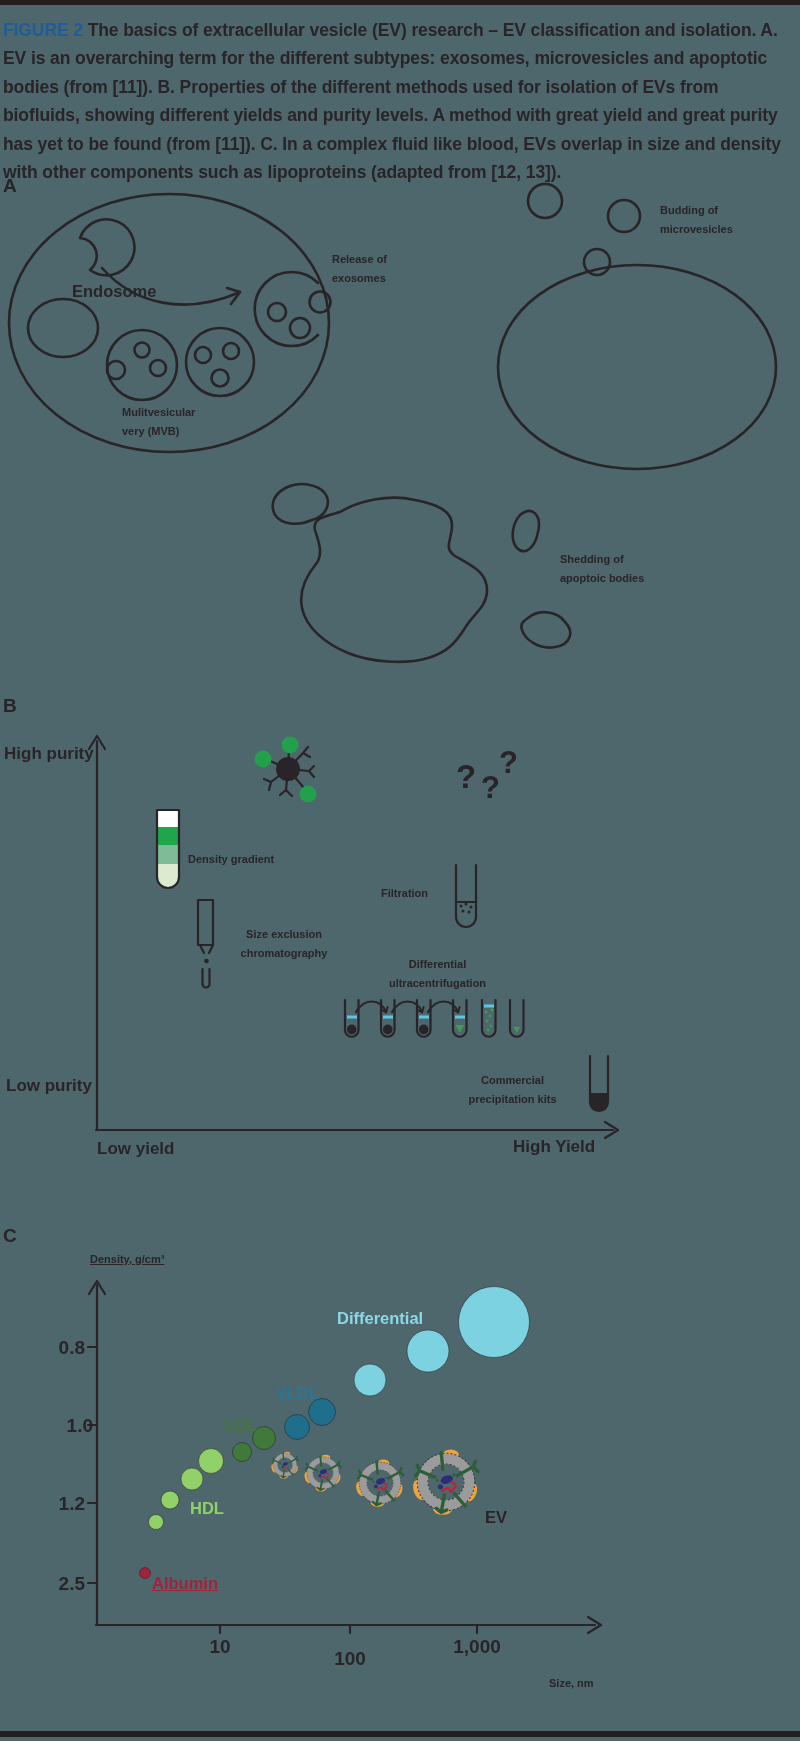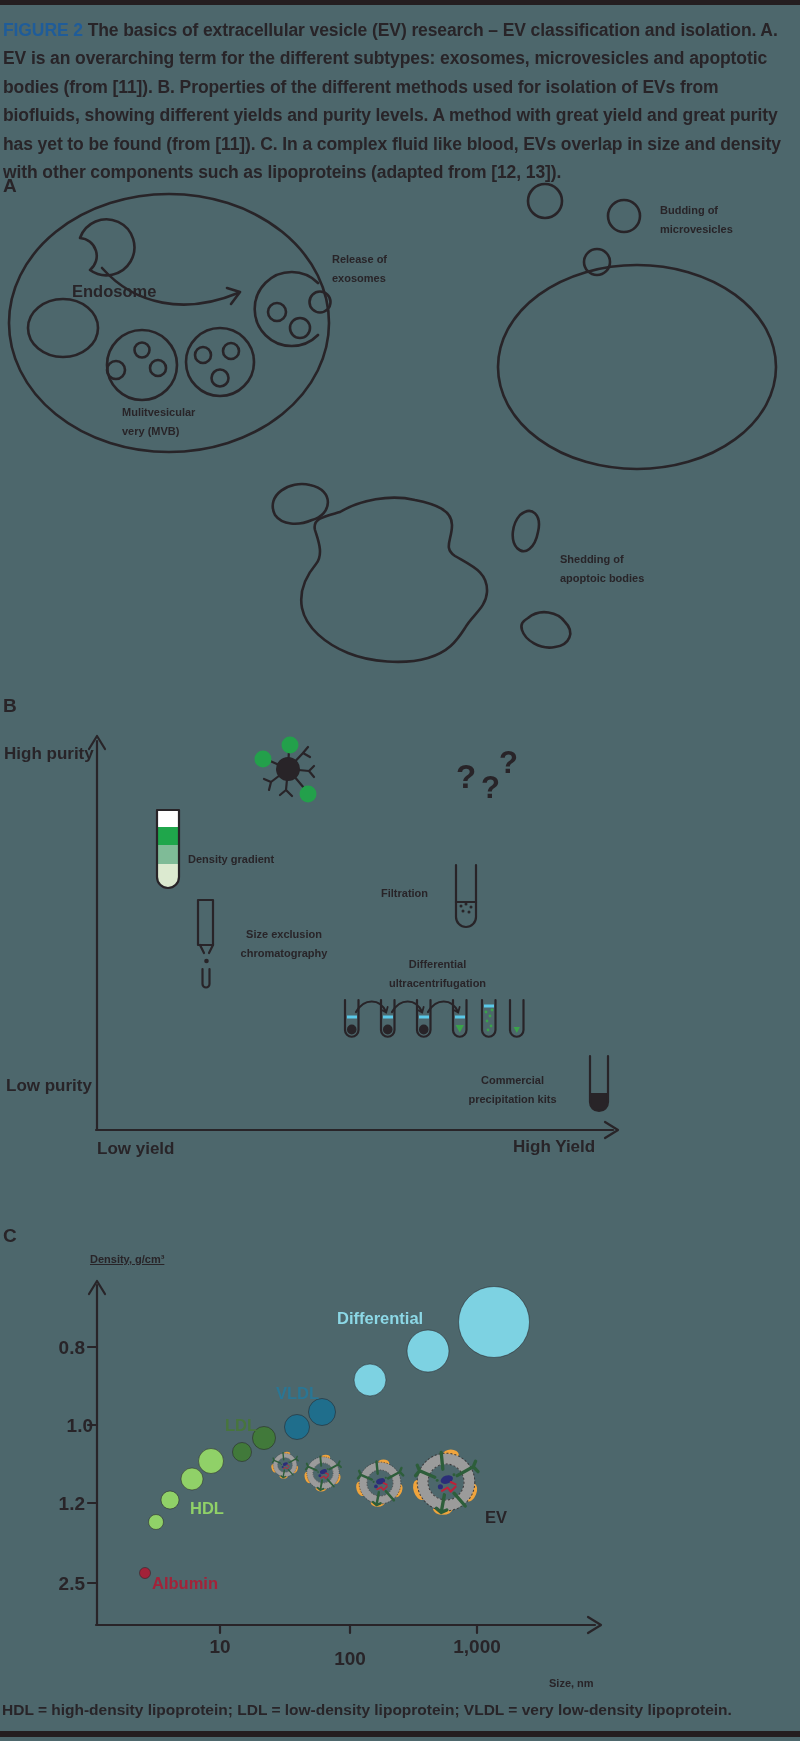--- a/index.html
+++ b/index.html
@@ -24,21 +24,21 @@
   .two-line span { display:block; }
   .tcenter { text-align:center; }
   .tright { text-align:right; }
   .tick { font-size:19px; }
   .qmark { position:absolute; font-weight:bold; font-size:31px; line-height:28px; }
 
   .c-chylo   { color: var(--chylo_text, #8cd8e6); }
   .c-vldl    { color: var(--vldl_text, #2a7694); }
   .c-ldl     { color: var(--ldl_text, #47753d); }
   .c-hdl     { color: var(--hdl_green, #90d168); }
-  .c-albumin { color: var(--albumin_red, #a32239); }
+  .c-albumin { color: var(--albumin_red, #a32239); text-decoration: underline; }
 
   svg.layer { position:absolute; left:0; top:0; }
   .ln  { fill:none; stroke: var(--ink,#282428); stroke-width:2.6; stroke-linecap:round; stroke-linejoin:round; }
   .ln2 { fill:none; stroke: var(--ink,#282428); stroke-width:2.2; stroke-linecap:round; stroke-linejoin:round; }
   .fill-ink { fill: var(--ink,#282428); stroke:none; }
   .gdot { fill: var(--immuno_green,#23a04b); stroke:none; }
   .liquid { fill:none; stroke: var(--liquid_blue,#5bc8e8); stroke-width:3; stroke-linecap:butt; }
   .gpellet { fill: var(--pellet_green,#3aa24a); stroke:none; }
   .gspeck { fill: var(--pellet_green,#3aa24a); stroke:none; }
   .bub { stroke: rgba(35,32,35,0.5); stroke-width:1; }
@@ -314,16 +314,15 @@
   <div class="lbl tick tcenter" style="left:190px; top:1637px; width:60px;">10</div>
   <div class="lbl tick tcenter" style="left:320px; top:1637px; width:60px;margin-top:12px;">100</div>
   <div class="lbl tick tcenter" style="left:437px; top:1637px; width:80px;">1,000</div>
   <div class="lbl c-chylo" style="left:337px; top:1309px; font-size:16.5px;">Differential</div>
   <div class="lbl c-vldl" style="left:276px; top:1384px; font-size:16.5px;">VLDL</div>
   <div class="lbl c-ldl" style="left:225px; top:1416px; font-size:16.5px;">LDL</div>
   <div class="lbl c-hdl" style="left:190px; top:1499px; font-size:16.5px;">HDL</div>
   <div class="lbl c-albumin" style="left:152px; top:1574px; font-size:16.5px;">Albumin</div>
   <div class="lbl" style="left:485px; top:1508px; font-size:16.5px;">EV</div>
 
-  <div class="footer">HDL = high-density lipoprotein; LDL = low-density lipoprotein; VLDL = very low-density lipoprotein.</div>
 
   <div class="hborder bottom"></div>
 </div>
 
 </body></html>

